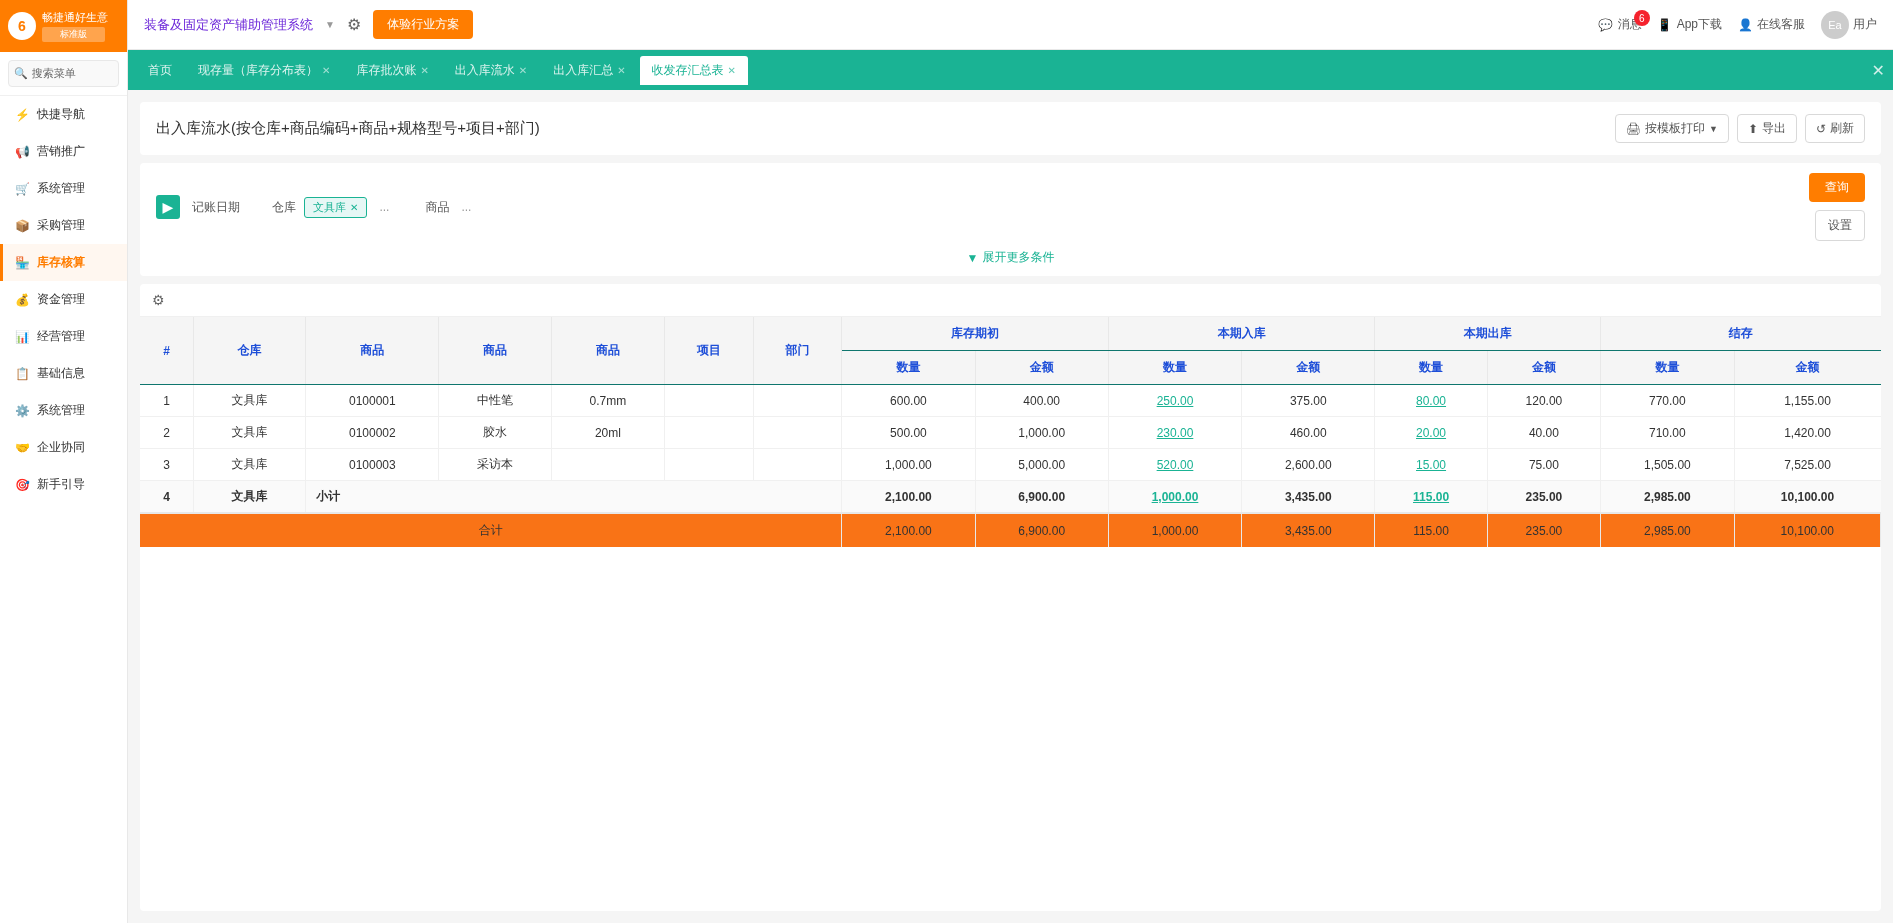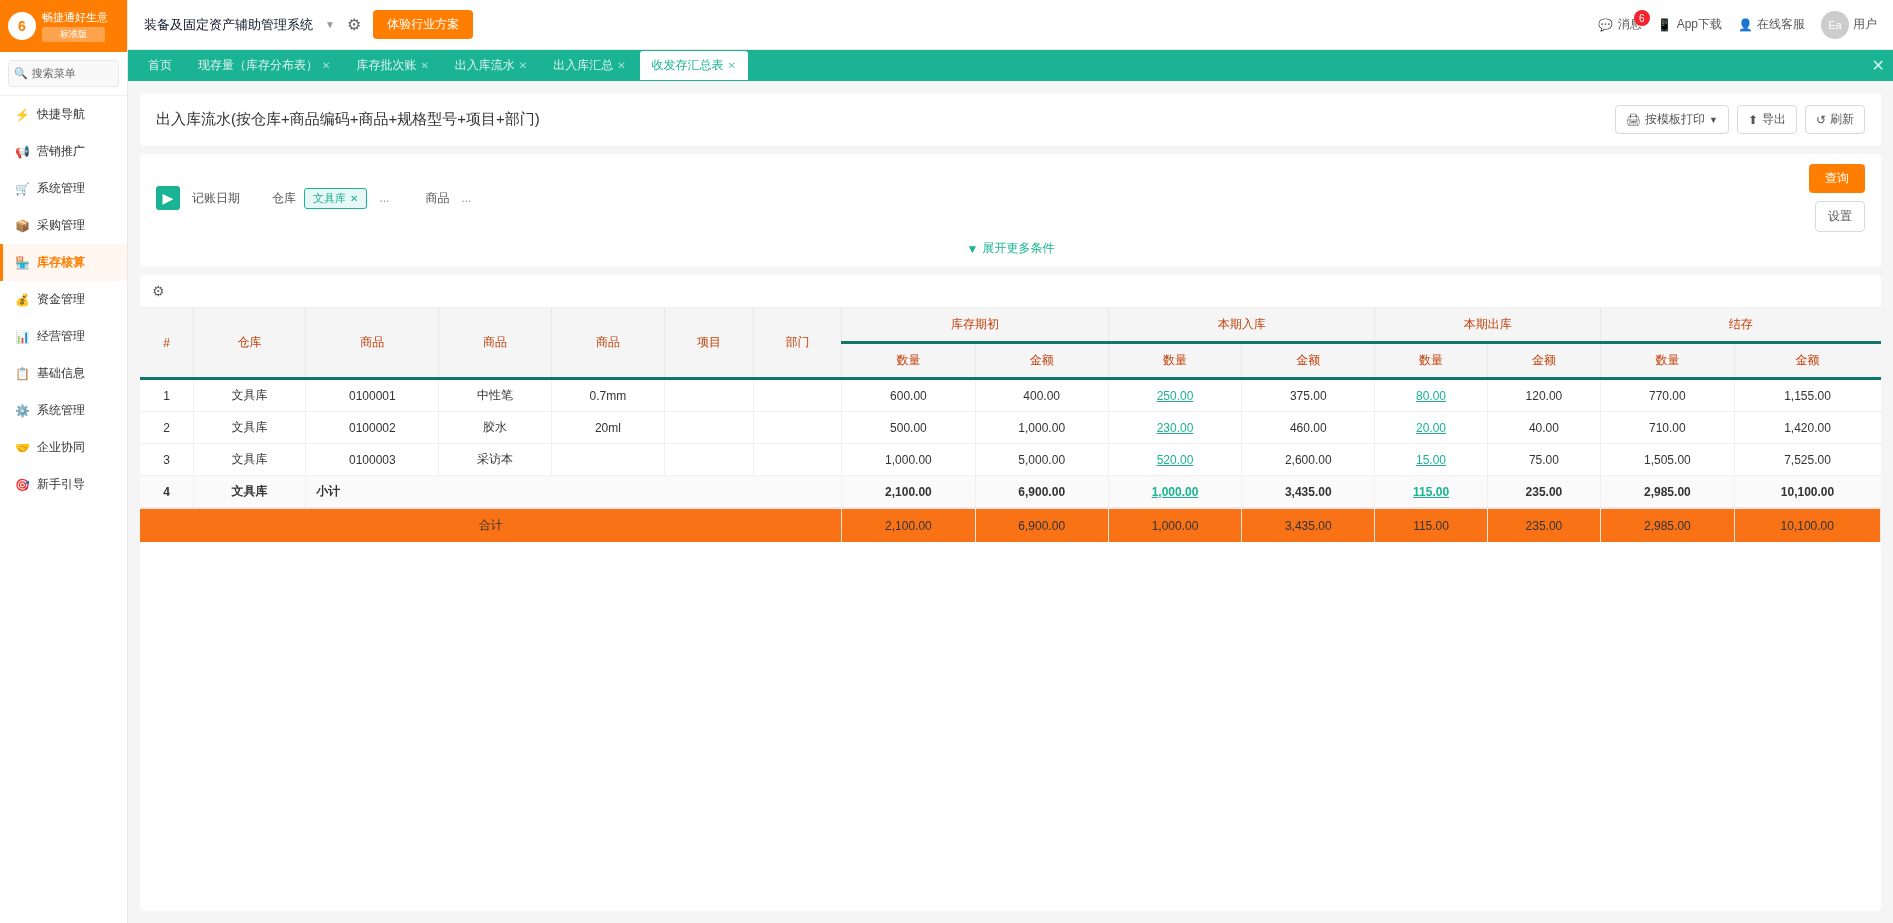--- a/index.html
+++ b/index.html
@@ -16,30 +16,30 @@
     .sidebar-nav { flex: 1; overflow-y: auto; }
     .sidebar-item { display: flex; align-items: center; gap: 6px; padding: 10px 12px; cursor: pointer; color: #333; font-size: 12px; border-left: 3px solid transparent; }
     .sidebar-item.active { background: #fff7f0; color: #ff7d00; border-left-color: #ff7d00; font-weight: bold; }
     .sidebar-item-icon { width: 16px; height: 16px; display: flex; align-items: center; justify-content: center; flex-shrink: 0; }
 
     
     .main { flex: 1; display: flex; flex-direction: column; overflow: hidden; }
 
     
     .topbar { height: 50px; background: #fff; border-bottom: 1px solid #e8e8e8; display: flex; align-items: center; padding: 0 16px; gap: 12px; }
-    .topbar-system-name { color: #0f172a; font-size: 13px; }
+    .topbar-system-name { color: #6d28d9; font-size: 13px; }
     .topbar-gear { color: #666; cursor: pointer; font-size: 16px; }
     .topbar-btn { background: #ff7d00; color: #fff; border: none; border-radius: 4px; padding: 6px 14px; cursor: pointer; font-size: 12px; }
     .topbar-right { display: flex; align-items: center; gap: 16px; margin-left: auto; }
     .topbar-icon-group { display: flex; align-items: center; gap: 4px; cursor: pointer; color: #555; font-size: 12px; position: relative; }
     .badge { background: #f5222d; color: #fff; border-radius: 50%; width: 16px; height: 16px; font-size: 10px; display: flex; align-items: center; justify-content: center; position: absolute; top: -6px; right: -8px; }
     .avatar { width: 28px; height: 28px; background: #ccc; border-radius: 50%; display: flex; align-items: center; justify-content: center; font-size: 11px; color: #fff; }
 
     
-    .tabbar { height: 31px; background: #1ab394; display: flex; align-items: center; padding: 0 8px; gap: 2px; overflow-x: auto; }
+    .tabbar { height: 40px; background: #1ab394; display: flex; align-items: center; padding: 0 8px; gap: 2px; overflow-x: auto; }
     .tab { display: flex; align-items: center; gap: 4px; padding: 6px 12px; cursor: pointer; font-size: 12px; color: rgba(255,255,255,0.85); border-radius: 3px 3px 0 0; white-space: nowrap; }
     .tab.active { background: #fff; color: #1ab394; font-weight: 500; }
     .tab-close { font-size: 10px; color: inherit; opacity: 0.7; cursor: pointer; }
     .tabbar-close-all { margin-left: auto; color: #fff; cursor: pointer; font-size: 16px; opacity: 0.8; }
 
     
     .content { flex: 1; overflow-y: auto; background: #f5f5f5; padding: 12px; display: flex; flex-direction: column; gap: 8px; }
 
     
     .page-header { background: #fff; border-radius: 4px; padding: 12px 16px; display: flex; align-items: center; justify-content: space-between; }
@@ -62,21 +62,21 @@
     .filter-more-btn { color: #999; cursor: pointer; font-size: 12px; padding: 2px 4px; }
     .filter-product { display: flex; align-items: center; gap: 8px; margin-left: 20px; }
     .filter-expand { display: flex; align-items: center; gap: 4px; color: #1ab394; cursor: pointer; font-size: 12px; }
 
     
     .table-container { background: #fff; border-radius: 4px; overflow: hidden; flex: 1; }
     .table-toolbar { padding: 8px 12px; border-bottom: 1px solid #f0f0f0; display: flex; align-items: center; gap: 8px; }
     .table-toolbar-icon { color: #666; cursor: pointer; font-size: 14px; }
     table { width: 100%; border-collapse: collapse; font-size: 12px; }
     thead tr { background: #f5f5f5; }
-    thead th { padding: 8px 10px; text-align: center; color: #c2410c; font-weight: 400; border-bottom: 3px solid #0f766e; border-right: 1px solid #e8e8e8; white-space: nowrap; }
+    thead th { padding: 8px 10px; text-align: center; color: #1d4ed8; font-weight: 700; border-bottom: 1px solid #0f766e; border-right: 1px solid #e8e8e8; white-space: nowrap; }
     thead th:last-child { border-right: none; }
     tbody tr { border-bottom: 1px solid #f0f0f0; }
     tbody tr.subtotal { background: #fafafa; font-weight: bold; }
     tbody td { padding: 7px 10px; text-align: center; color: #333; border-right: 1px solid #f0f0f0; white-space: nowrap; }
     tbody td:last-child { border-right: none; }
     .td-link { color: #1ab394; text-decoration: underline; cursor: pointer; }
 
     
     .table-footer { background: #f97316; border-top: 2px solid #e8e8e8; padding: 14px; border-radius: 16px; }
     .table-footer td { padding: 8px 10px; font-weight: 500; text-align: center; color: #333; border-right: 1px solid #e8e8e8; }

